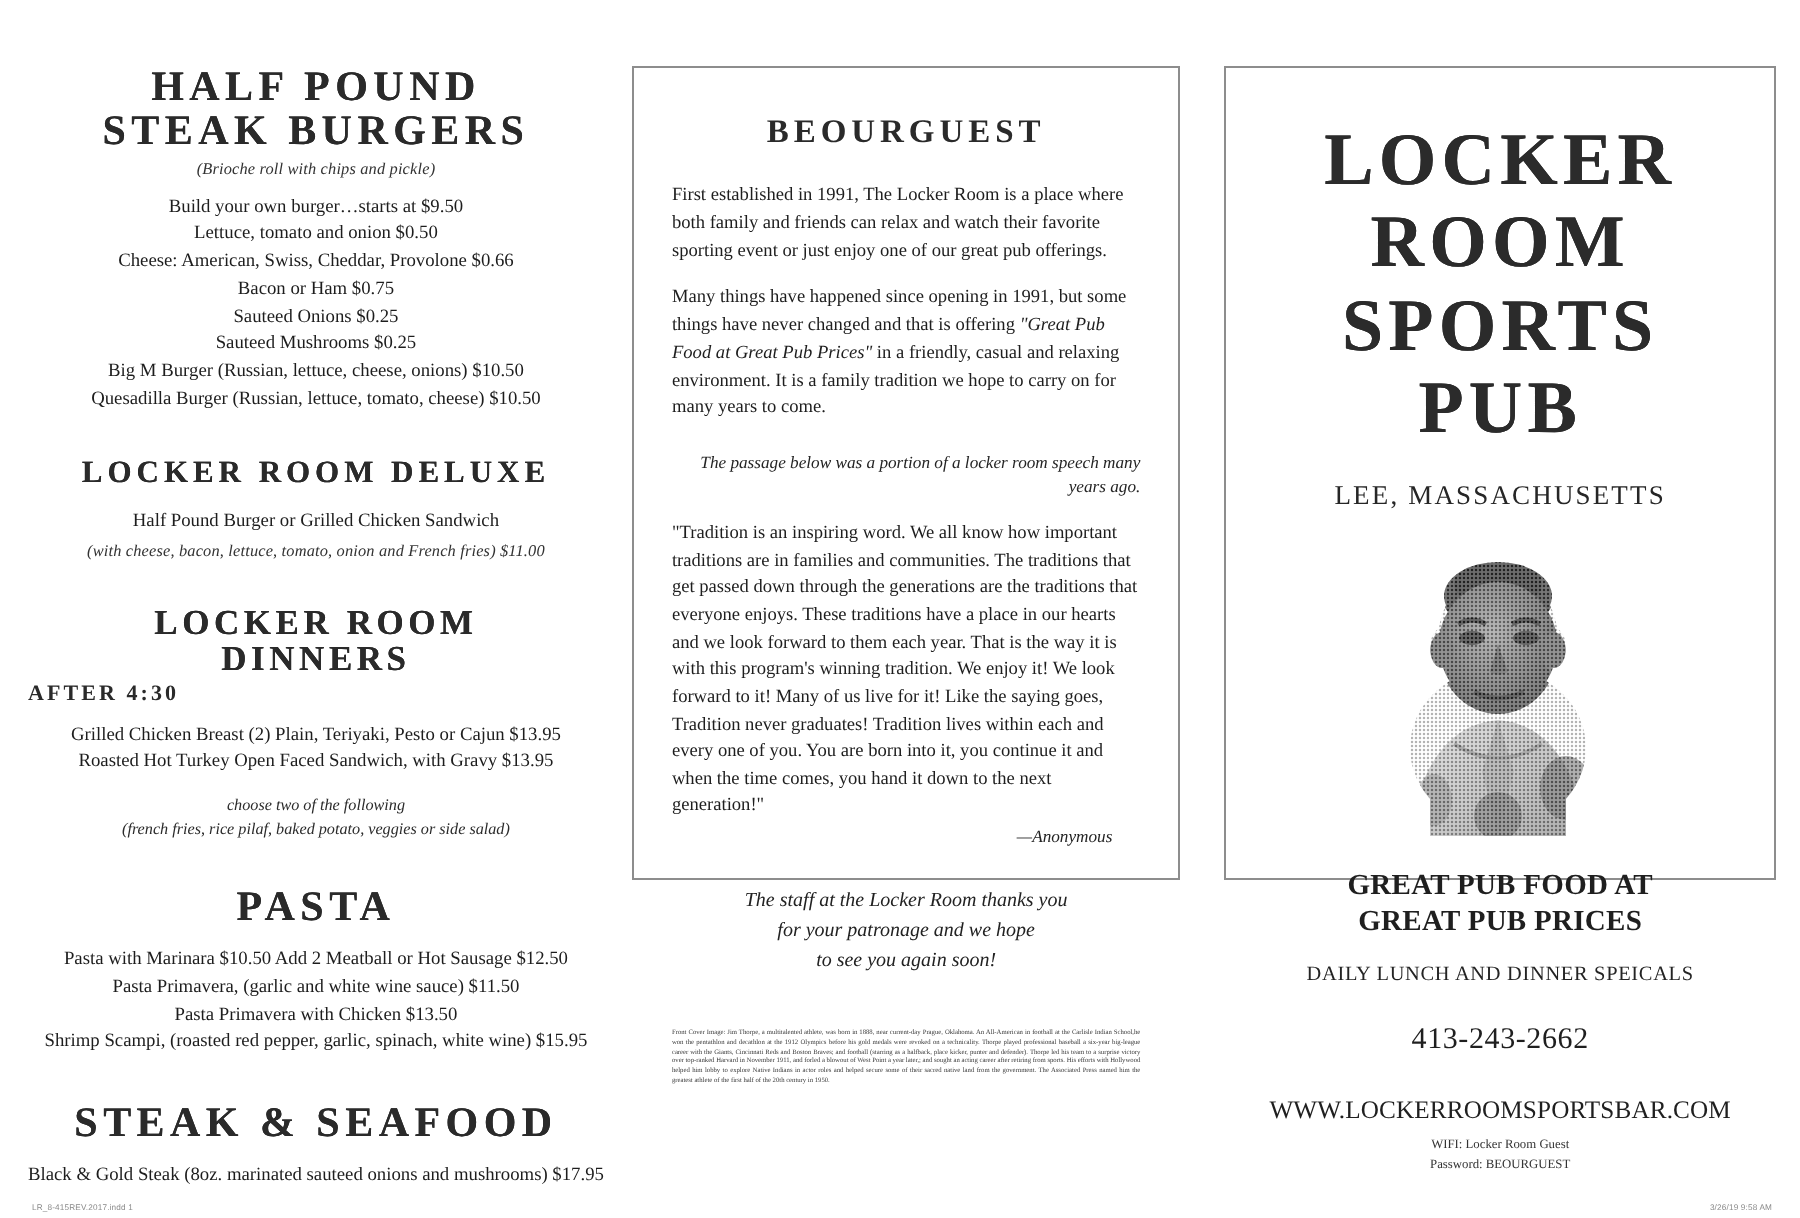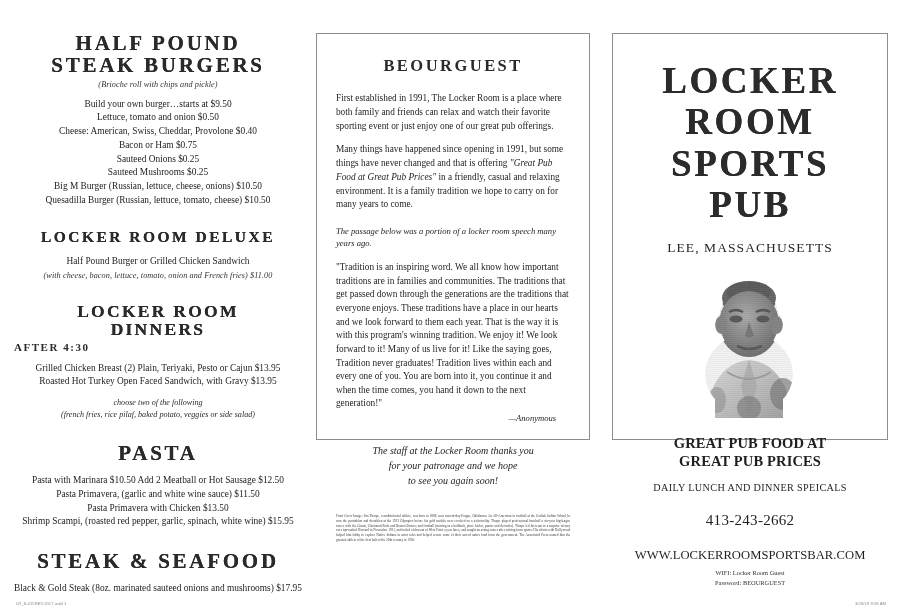--- a/index.html
+++ b/index.html
@@ -125,20 +125,21 @@
     color: #1e1e1e;
     margin-bottom: 10px;
   }
   .para i { font-style: italic; }
   .note {
     font-size: 8.6px;
     font-style: italic;
     line-height: 1.45;
     color: #242424;
     margin: 13px 0 11px 0;
+    text-align: right;
   }
   .quote {
     font-size: 9.3px;
     line-height: 1.47;
     color: #1e1e1e;
   }
   .attrib {
     text-align: right;
     font-style: italic;
     font-size: 8.6px;
@@ -243,21 +244,21 @@
 
   <div class="panel panel-left">
 
     <div>
       <div class="engraved eng-h1">HALF POUND</div>
       <div class="engraved eng-h1">STEAK BURGERS</div>
       <div class="sec-sub">(Brioche roll with chips and pickle)</div>
       <div class="items">
         <div>Build your own burger…starts at $9.50</div>
         <div>Lettuce, tomato and onion $0.50</div>
-        <div>Cheese: American, Swiss, Cheddar, Provolone $0.40</div>
+        <div>Cheese: American, Swiss, Cheddar, Provolone $0.66</div>
         <div>Bacon or Ham $0.75</div>
         <div>Sauteed Onions $0.25</div>
         <div>Sauteed Mushrooms $0.25</div>
         <div>Big M Burger (Russian, lettuce, cheese, onions) $10.50</div>
         <div>Quesadilla Burger (Russian, lettuce, tomato, cheese) $10.50</div>
       </div>
     </div>
 
     <div class="blk">
       <div class="engraved eng-h2">LOCKER ROOM DELUXE</div>

